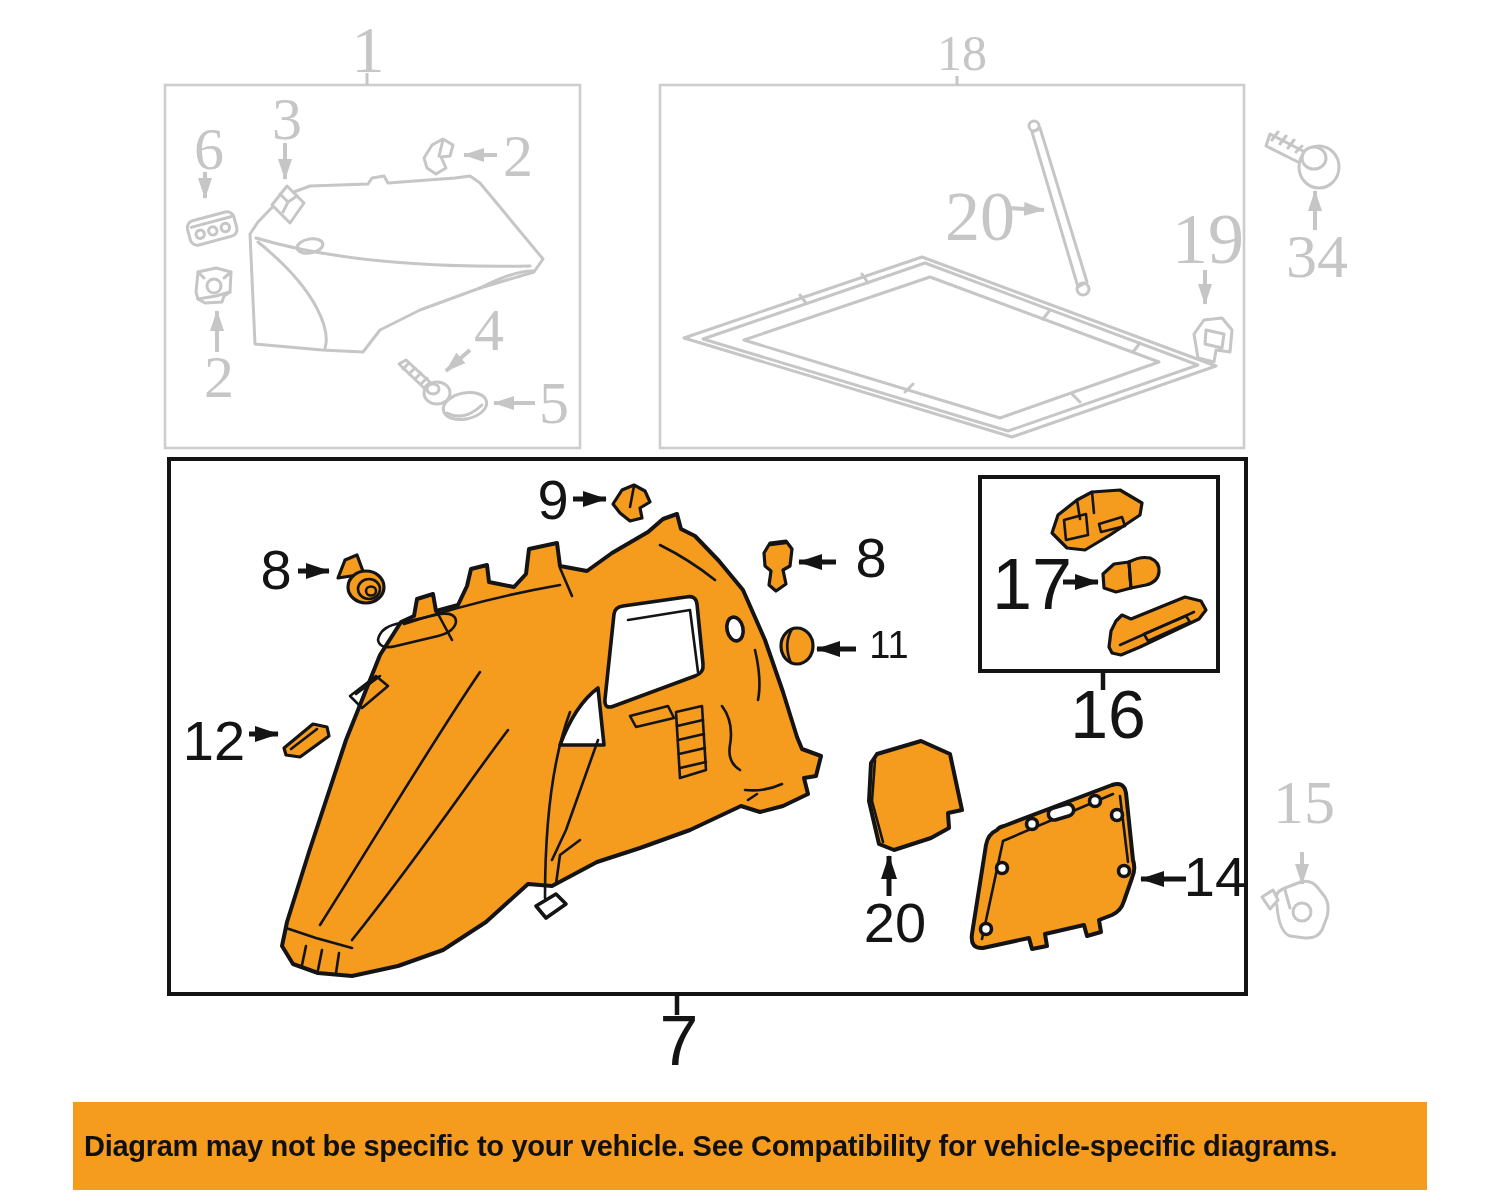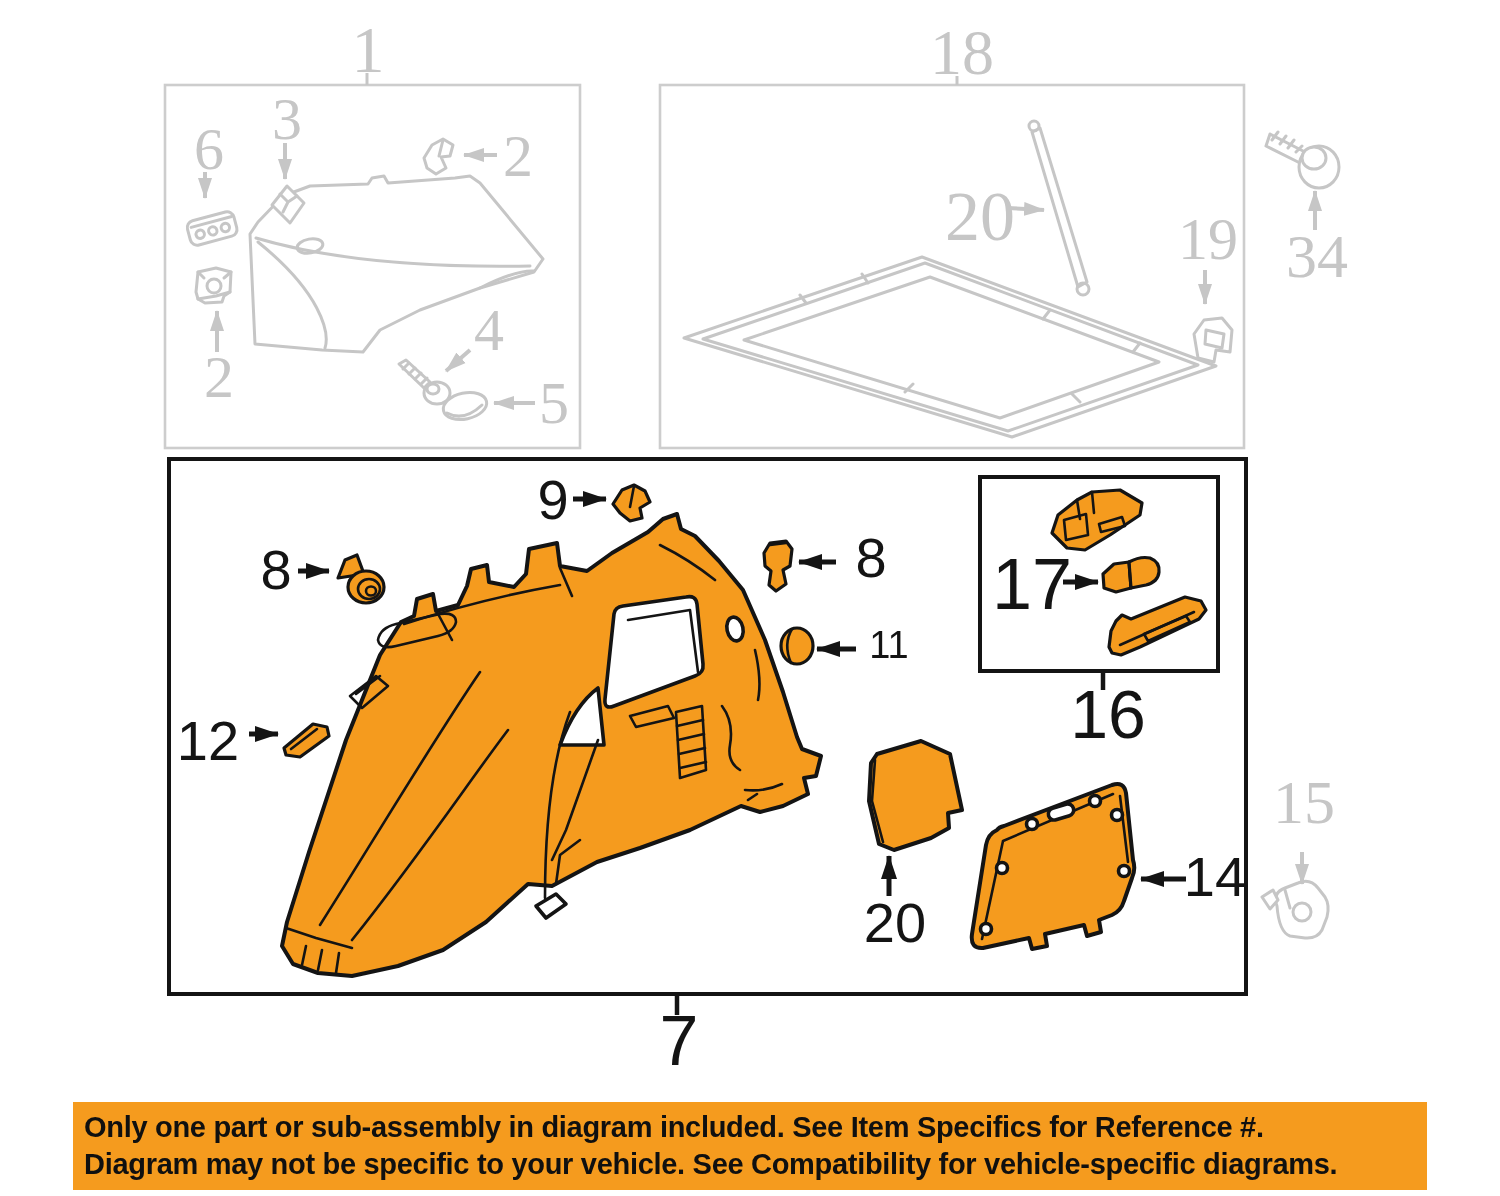--- a/index.html
+++ b/index.html
@@ -260,41 +260,40 @@
     <line class="ar" x1="573" y1="499" x2="606" y2="499"></line>
     <line class="ar" x1="836" y1="562" x2="799" y2="562"></line>
     <line class="ar" x1="856" y1="649" x2="817" y2="649"></line>
     <line class="ar" x1="249" y1="734" x2="278" y2="734"></line>
     <line class="ar" x1="889" y1="896" x2="889" y2="856"></line>
     <line class="ar" x1="1186" y1="879" x2="1141" y2="879"></line>
   </g>
 </svg>
 
   <div class="callout grey" style="left:368px;top:50px;font-size:66px">1</div>
-  <div class="callout grey" style="left:962px;top:53px;font-size:64px">18</div>
+  <div class="callout grey" style="left:962px;top:53px;font-size:50px">18</div>
   <div class="callout grey" style="left:518px;top:156px;font-size:60px">2</div>
   <div class="callout grey" style="left:219px;top:377px;font-size:60px">2</div>
   <div class="callout grey" style="left:287px;top:119px;font-size:60px">3</div>
   <div class="callout grey" style="left:489px;top:330px;font-size:60px">4</div>
   <div class="callout grey" style="left:554px;top:403px;font-size:60px">5</div>
   <div class="callout grey" style="left:209px;top:149px;font-size:60px">6</div>
-  <div class="callout grey" style="left:1208px;top:239px;font-size:60px">19</div>
+  <div class="callout grey" style="left:1208px;top:239px;font-size:72px">19</div>
   <div class="callout grey" style="left:980px;top:217px;font-size:70px">20</div>
   <div class="callout grey" style="left:1317px;top:256px;font-size:62px">34</div>
   <div class="callout grey" style="left:1304px;top:802px;font-size:62px">15</div>
 
   <div class="callout big" style="left:679px;top:1041px;font-size:70px">7</div>
   <div class="callout" style="left:276px;top:570px;font-size:56px">8</div>
   <div class="callout" style="left:553px;top:500px;font-size:56px">9</div>
   <div class="callout" style="left:871px;top:558px;font-size:56px">8</div>
   <div class="callout" style="left:889px;top:645px;font-size:38px">11</div>
-  <div class="callout" style="left:208px;top:741px;font-size:56px">12</div>
+  <div class="callout" style="left:214px;top:741px;font-size:56px">12</div>
   <div class="callout" style="left:895px;top:923px;font-size:56px">20</div>
   <div class="callout" style="left:1215px;top:877px;font-size:56px">14</div>
   <div class="callout big" style="left:1108px;top:714px;font-size:68px">16</div>
   <div class="callout" style="left:1032px;top:584px;font-size:72px">17</div>
 
   <div class="banner">
-    <div>Only one part or sub-assembly in diagram included. See Item Specifics for Reference #.</div>
     <div>Diagram may not be specific to your vehicle. See Compatibility for vehicle-specific diagrams.</div>
   </div>
 
 </div>
 
 </body></html>

